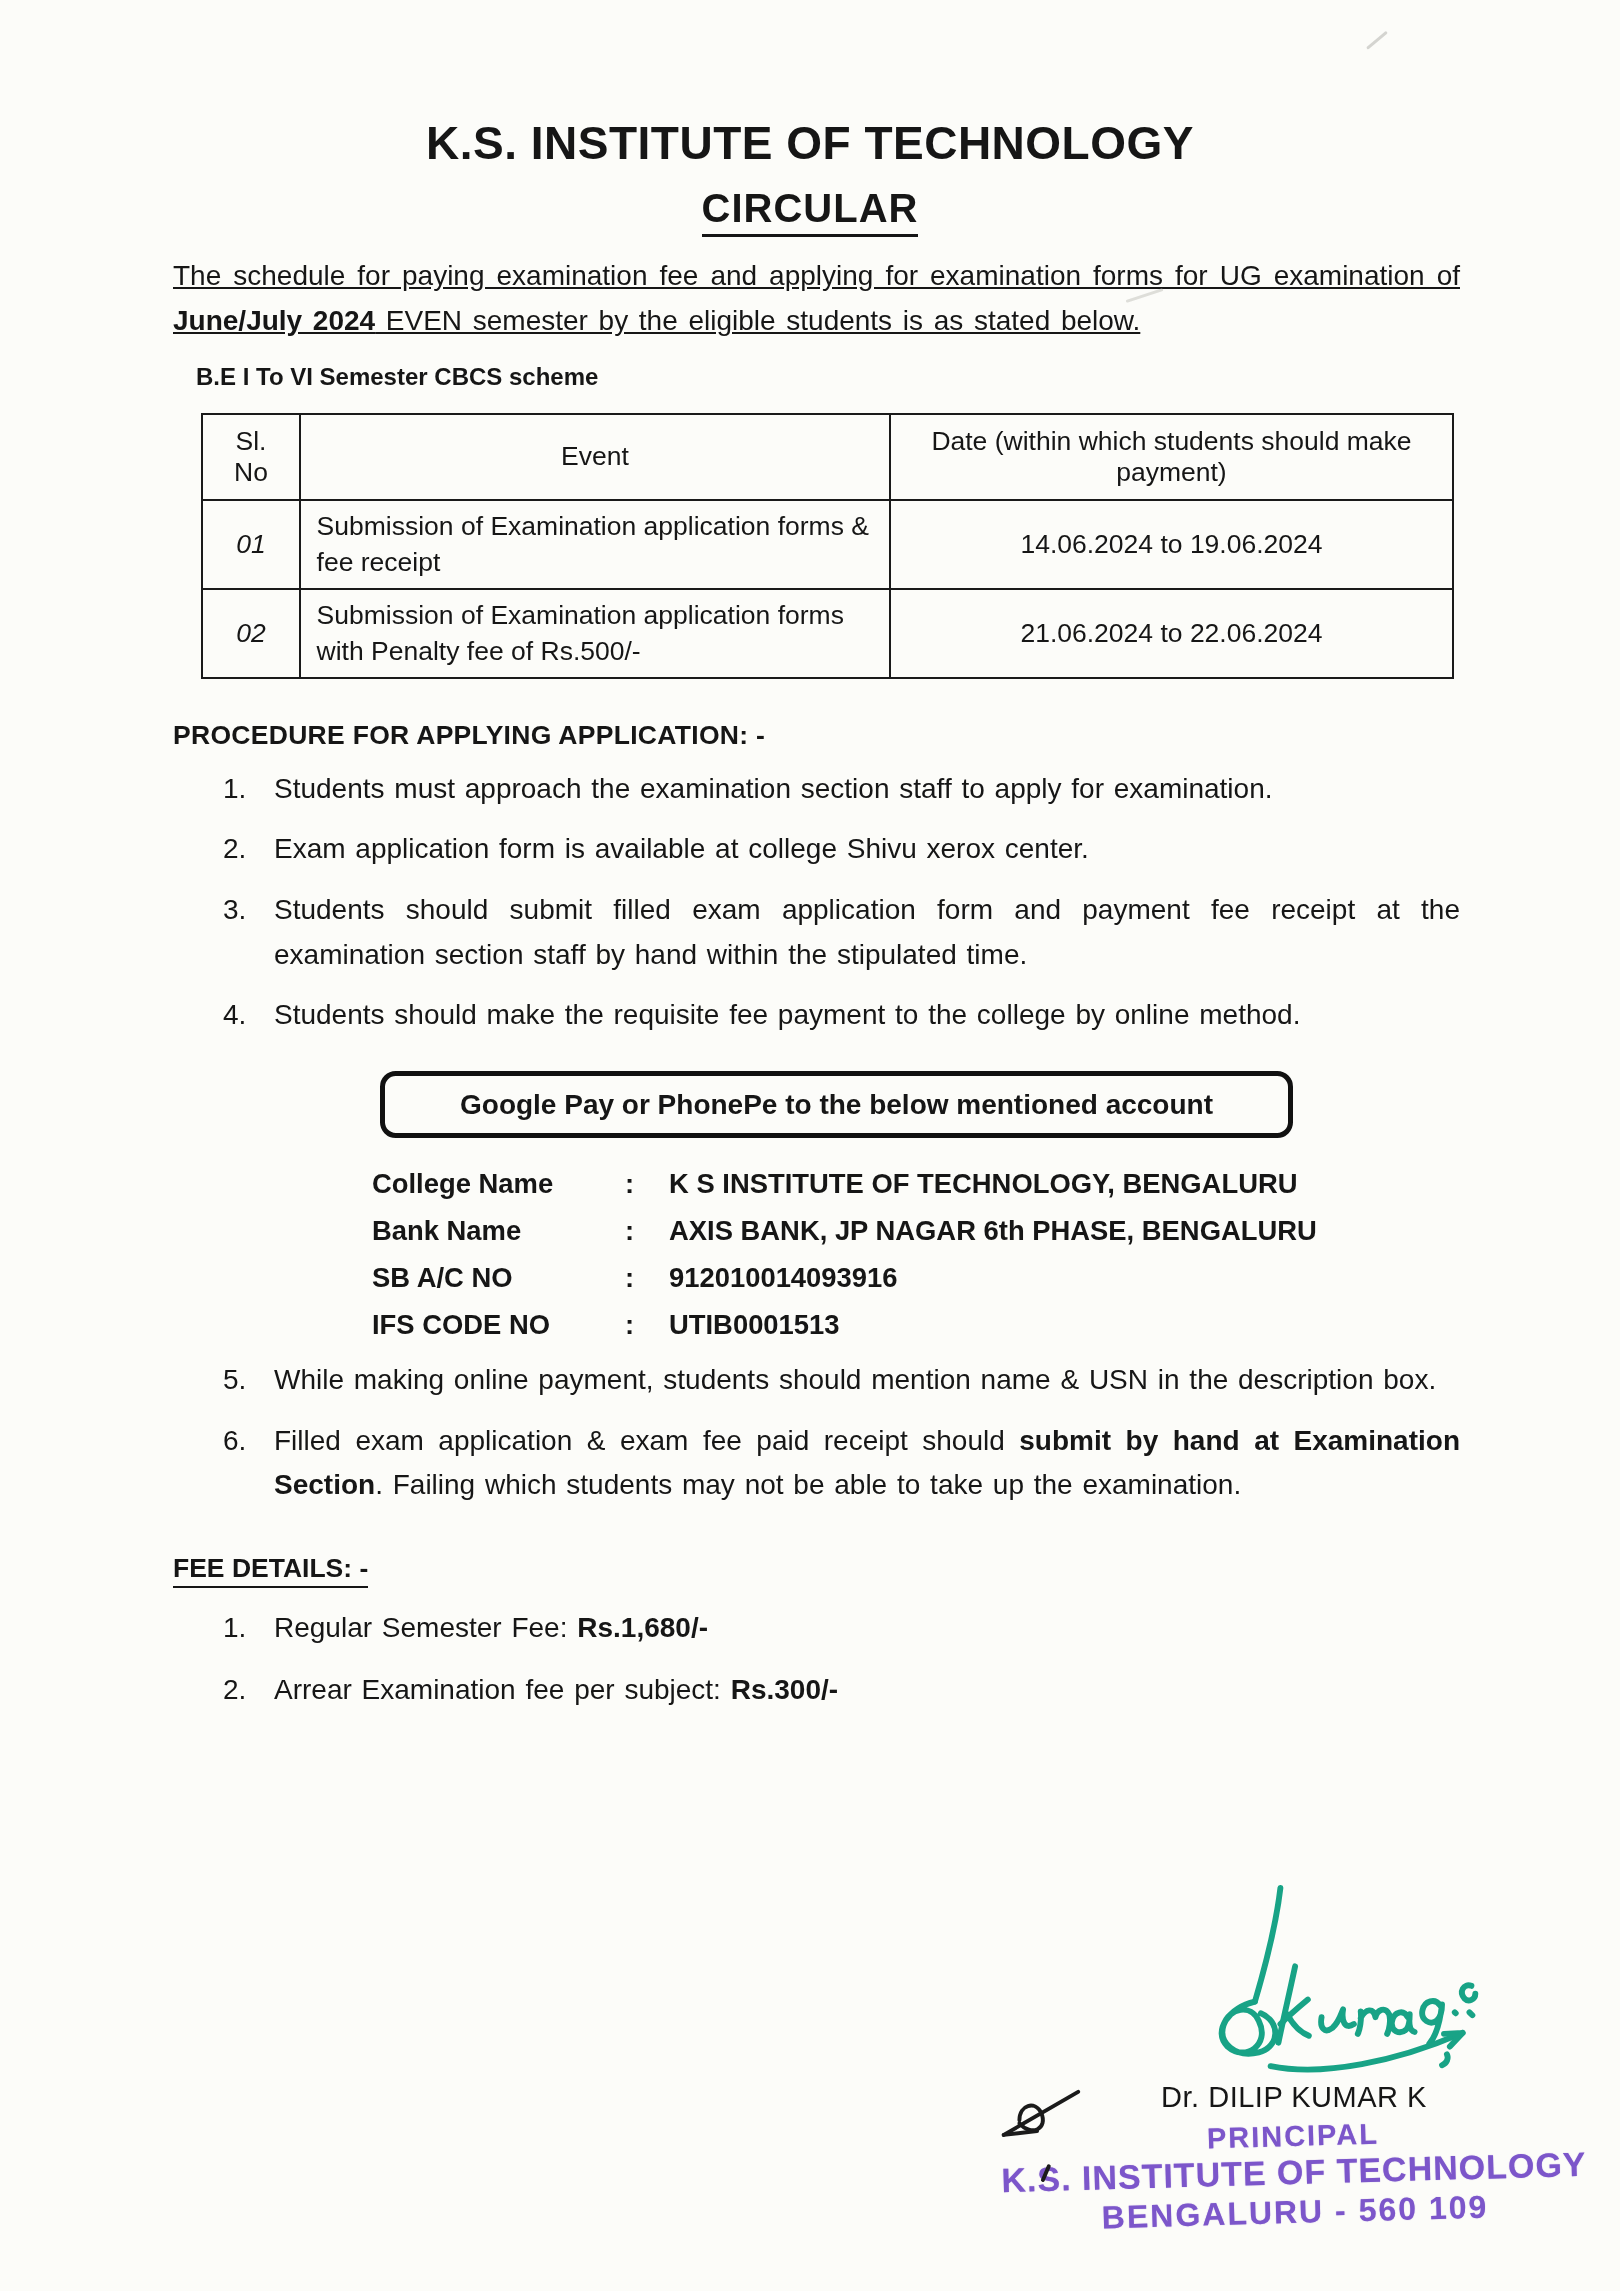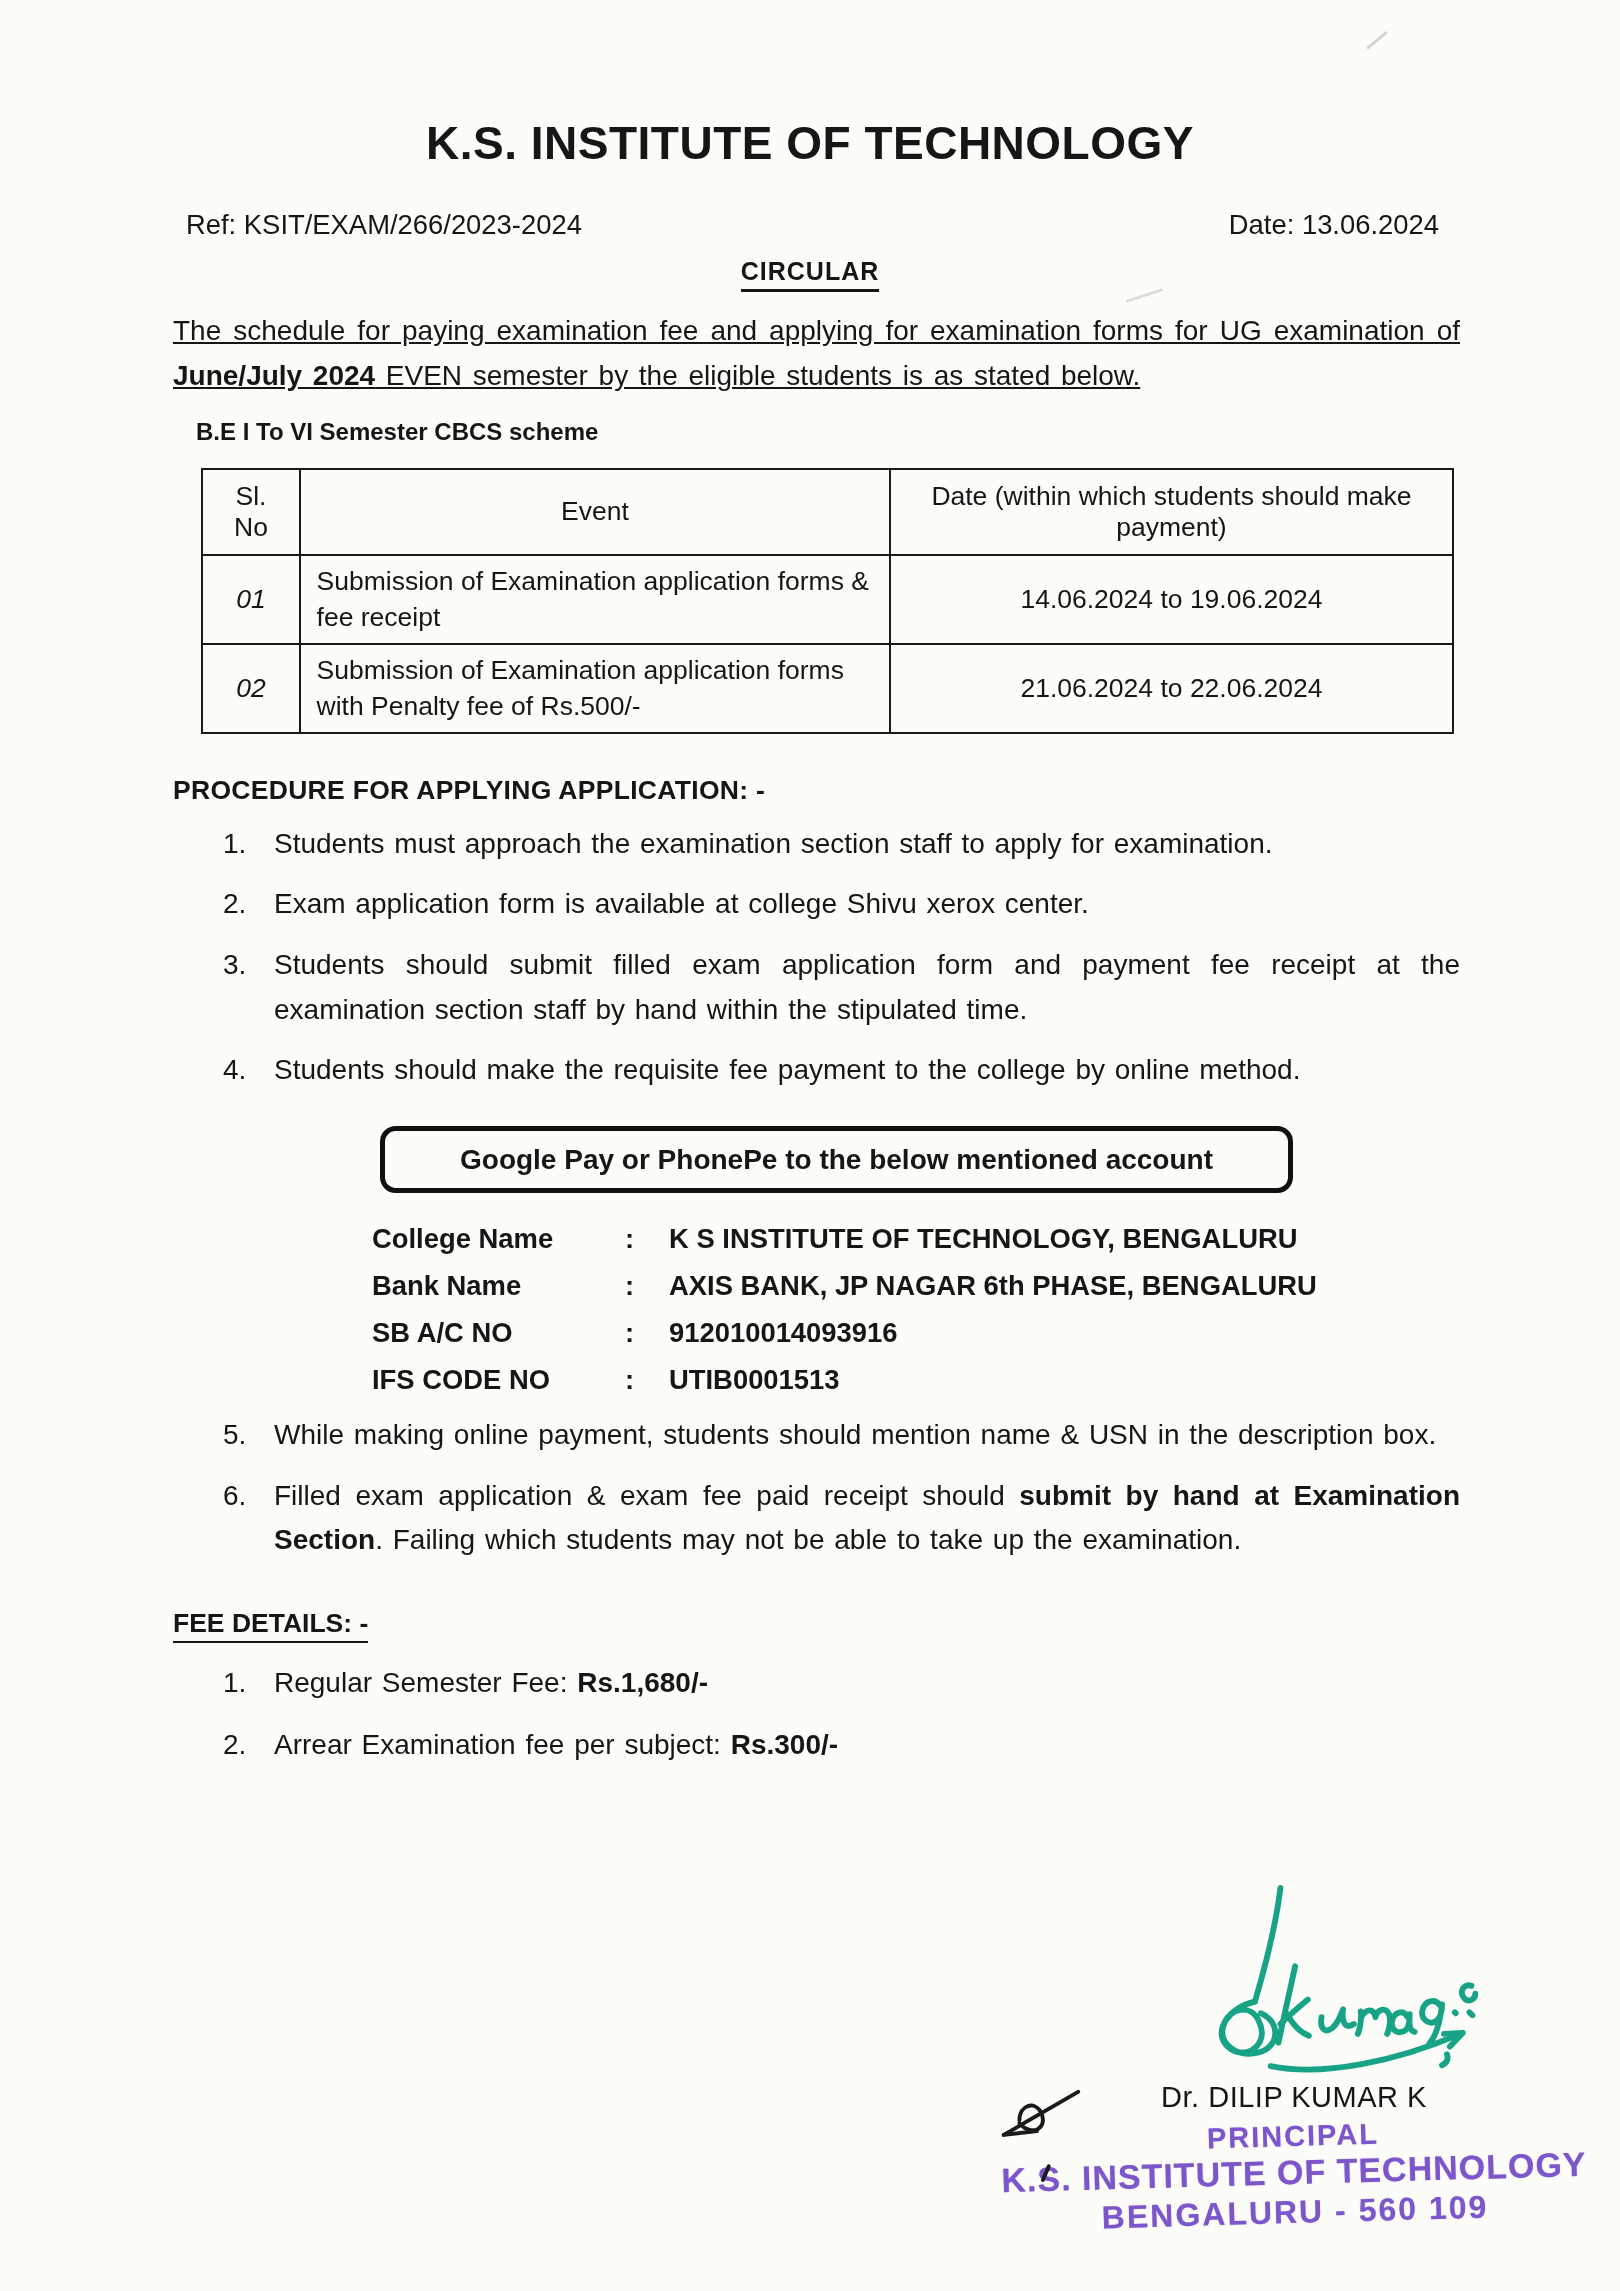--- a/index.html
+++ b/index.html
@@ -30,21 +30,21 @@
     font-size:30px;font-weight:700;letter-spacing:0.5px;
   }
   .ref-row{
     display:flex;justify-content:space-between;
     margin:39px 181px 0 186px;
     font-size:27.4px;
   }
   .circular-title{ text-align:center;margin-top:15.7px; }
   .circular-title span{
     display:inline-block;
-    font-size:25px;font-weight:700;letter-spacing:1px;
+    font-size:40px;font-weight:700;letter-spacing:1px;
     border-bottom:3.9px solid var(--ink);
     padding-bottom:2.9px;
   }
   
   .intro{
     margin:17.6px 160px 0 173px;
     font-size:28px;line-height:1.6;
     text-align:justify;word-spacing:2.9px;text-decoration:underline;
   }
   .scheme-heading{
@@ -134,24 +134,20 @@
     background:#c4c4bf;transform:rotate(-18deg);border-radius:2px;opacity:.55;
   }
 </style>
 </head>
 <body>
 
 <div class="page">
 
   <div class="inst-title">K.S. INSTITUTE OF TECHNOLOGY</div>
 
-  <div class="ref-row">
-    <span>Ref: KSIT/EXAM/266/2023-2024</span>
-    <span>Date: 13.06.2024</span>
-  </div>
 
   <div class="circular-title">
     <span>CIRCULAR</span>
   </div>
 
   <p class="intro"><span>The schedule for paying examination fee and applying for examination forms for UG examination of </span><b>June/July 2024</b><span> EVEN semester by the eligible students is as stated below.</span></p>
 
   <div class="scheme-heading">B.E I To VI Semester CBCS scheme</div>
 
   <table class="sched-table">

